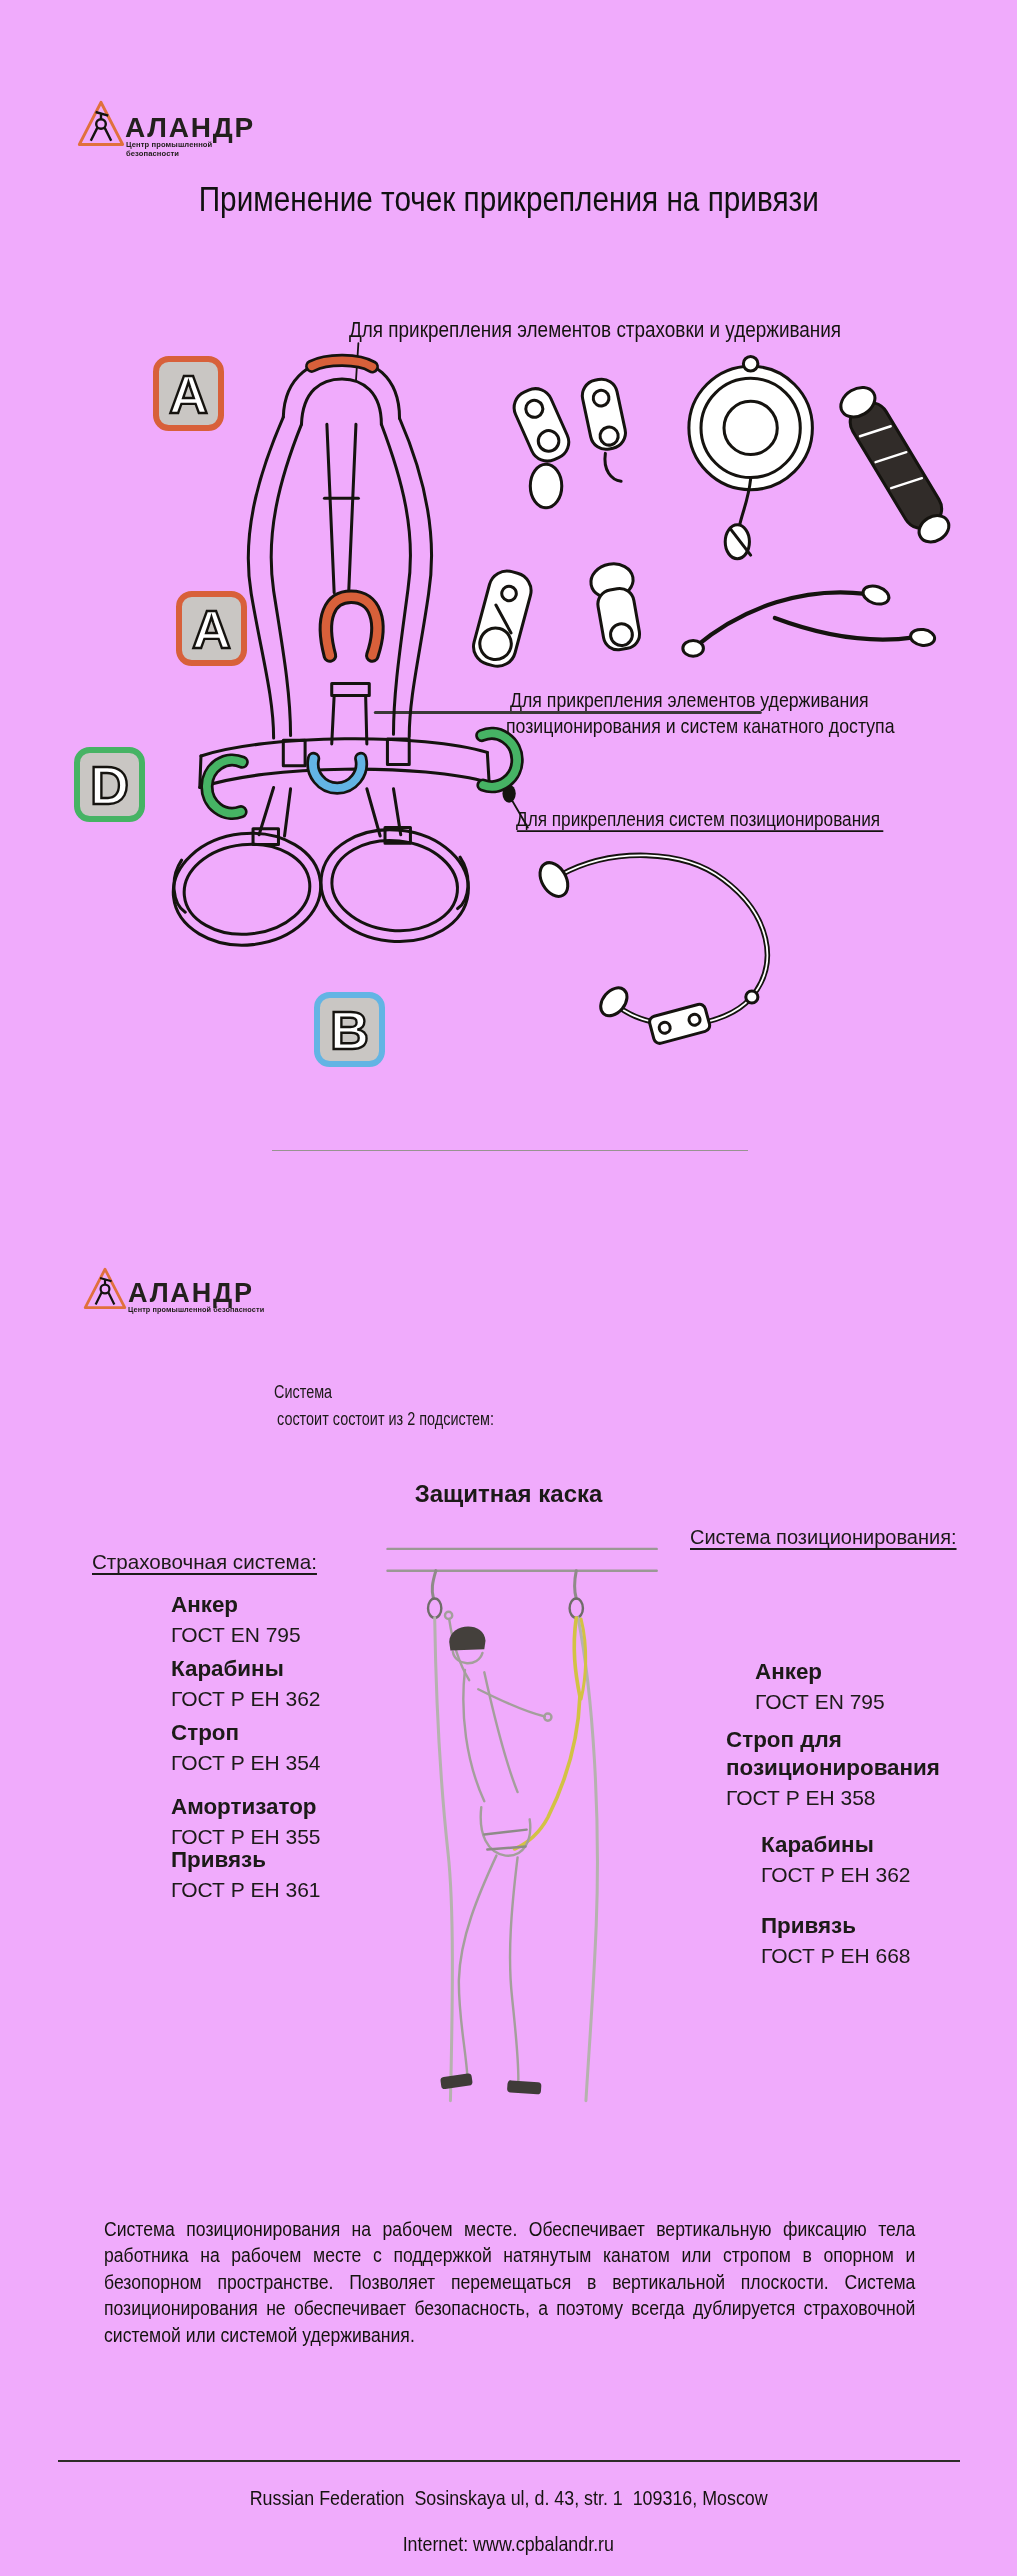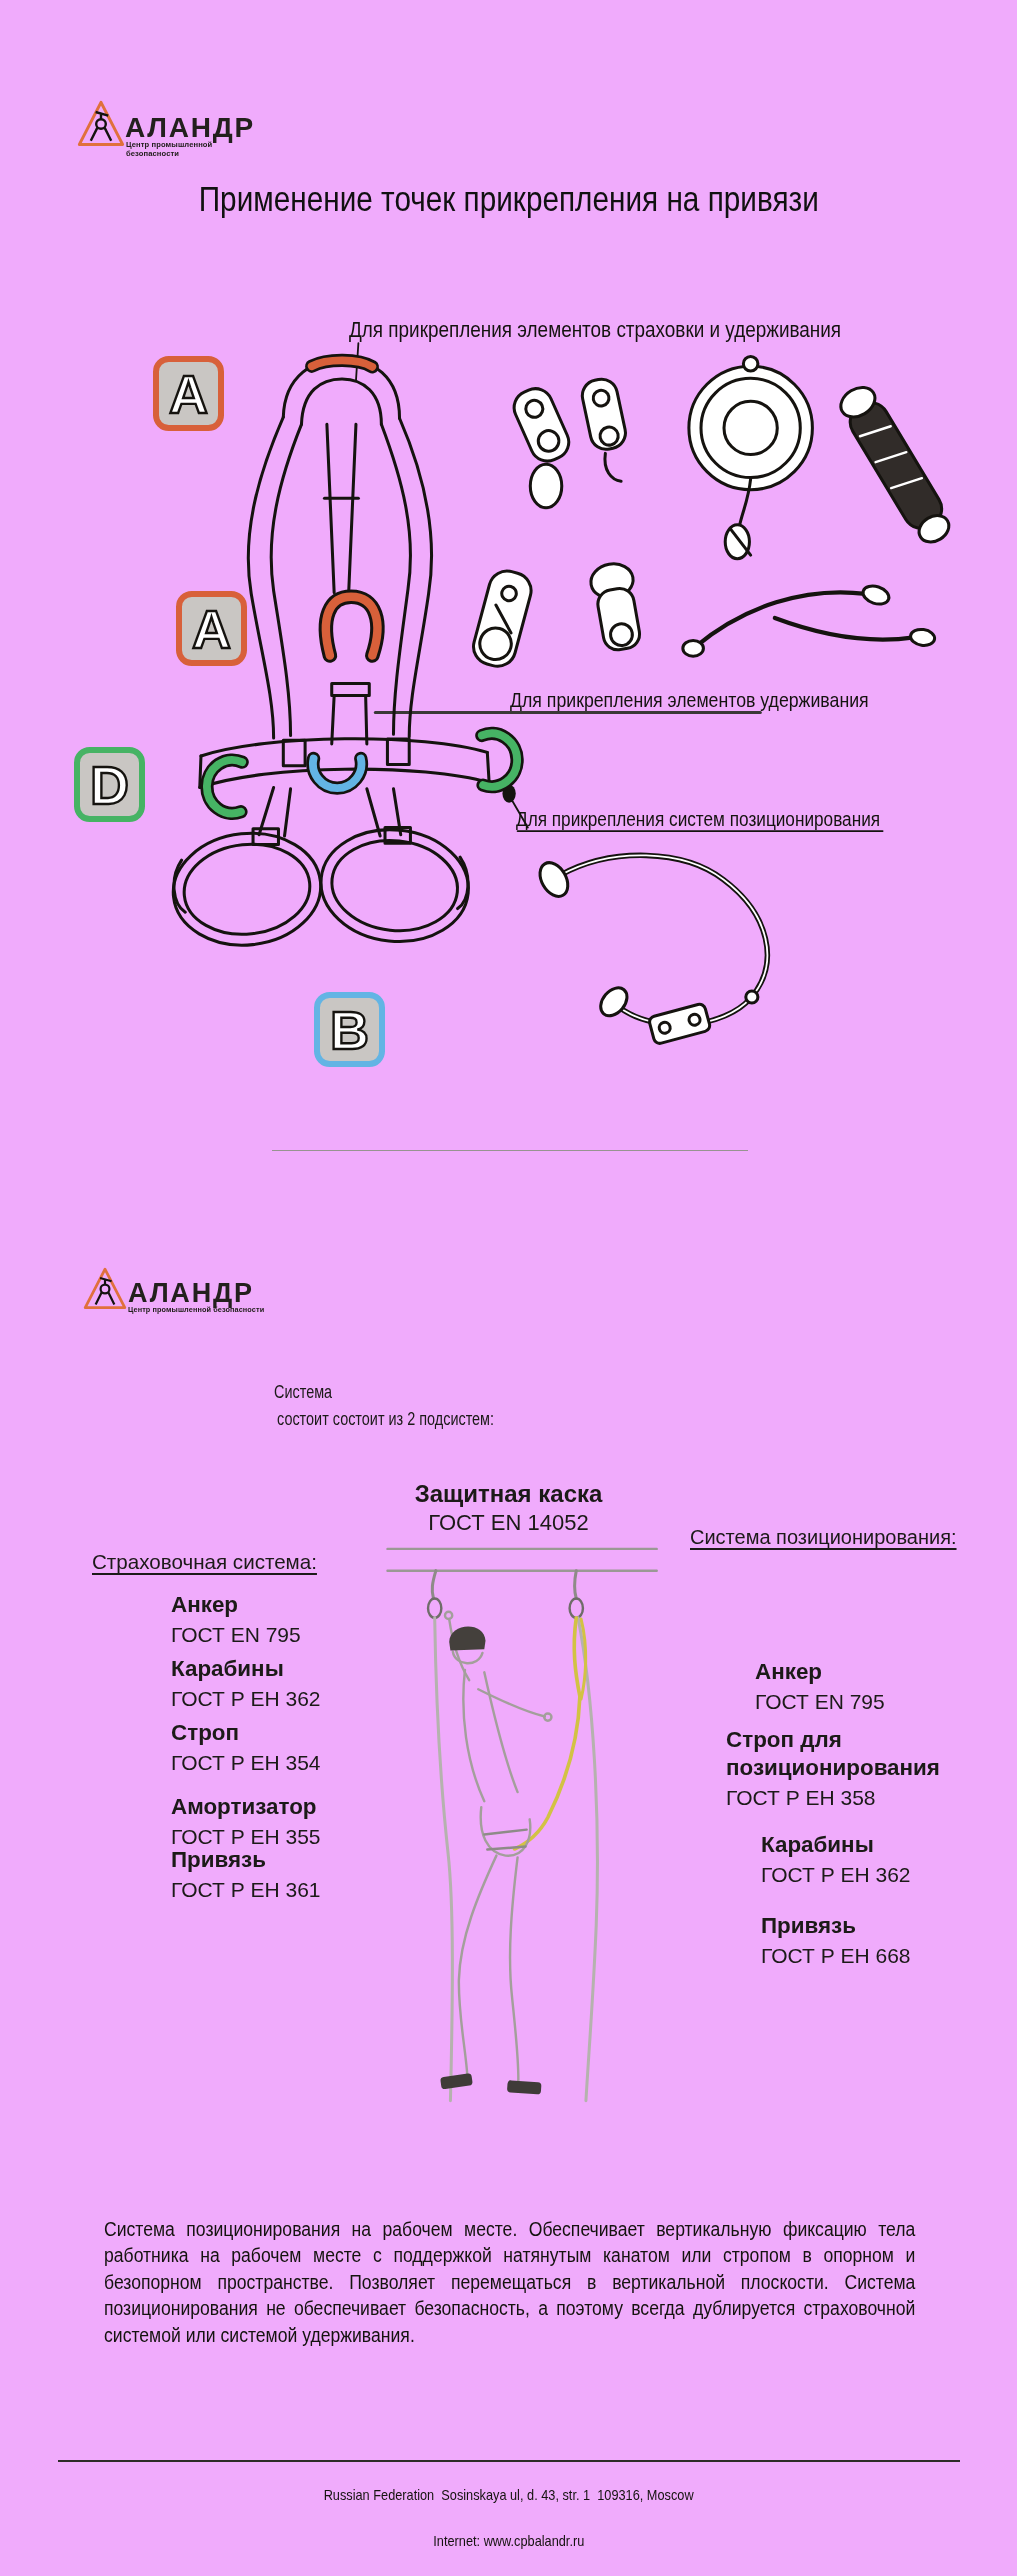--- a/index.html
+++ b/index.html
@@ -60,21 +60,21 @@
   .ri3{left:761px;top:1831px;}
   .ri4{left:761px;top:1912px;}
 
   .body-par{
     left:104px;top:2216px;width:922px;transform:scaleX(0.88);transform-origin:0 0;
     font-size:20px;line-height:1.32;text-align:justify;color:#15130f;
   }
 
   
   .footer-rule{left:58px;top:2460px;width:902px;height:1.8px;background:#2e2b29;}
-  .fline{left:0;width:1017px;text-align:center;font-size:15px;color:#15130f;}
+  .fline{left:0;width:1017px;text-align:center;font-size:21px;color:#15130f;}
   .f1{top:2486px;} .f2{top:2509px;} .f3{top:2532px;}
 </style>
 </head>
 <body>
 
 <div class="page">
 
   <div class="logo" style="left:77px;top:100px;">
     <svg class="tri" width="48" height="48" viewBox="0 0 80 80">
       <path d="M40,4 L76,74 L4,74 Z" fill="none" stroke="#e0703c" stroke-width="5" stroke-linejoin="round"></path>
@@ -208,20 +208,23 @@
       </g>
       <circle cx="1242" cy="1646" r="10"></circle>
     </g>
   </svg>
 
   <div class="abs ann ann1">
     <span class="cond">Для прикрепления элементов страховки и удерживания</span>
   </div>
   <div class="abs ann ann2l1">
     <span class="cond">Для прикрепления элементов удерживания</span>
+  </div>
+  <div class="abs ann ann2l2">
+    <span class="cond">позиционирования и систем канатного доступа</span>
   </div>
   <div class="abs ann ann3">
     <span class="cond">Для прикрепления систем позиционирования</span>
   </div>
 
   <div class="badge badge-a1">
       <span>A</span>
     </div>
   <div class="badge badge-a2">
       <span>A</span>
@@ -243,21 +246,20 @@
       <path d="M34,46 L23,68 M46,46 L57,68" stroke="#15130f" stroke-width="4" fill="none"></path>
     </svg>
     <div class="brand" style="left:45px;top:11px;font-size:27px;">АЛАНДР</div>
     <div class="tagline" style="left:45px;top:38px;font-size:7.3px;">Центр промышленной безопасности</div>
   </div>
 
   <div class="abs intro1"><span class="cond82">Система</span></div>
   <div class="abs intro2"><span class="cond82">состоит состоит из 2 подсистем:</span></div>
 
   <div class="abs helmet-name">Защитная каска</div>
-  <div class="abs helmet-std">ГОСТ EN 14052</div>
 
   <div class="abs col-head head-pos">Система позиционирования:</div>
   <div class="abs col-head head-safety">Страховочная система:</div>
 
   <div class="abs item li1">
     <div class="nm">Анкер</div>
     <div class="st">ГОСТ EN 795</div>
   </div>
   <div class="abs item li2">
     <div class="nm">Карабины</div>

